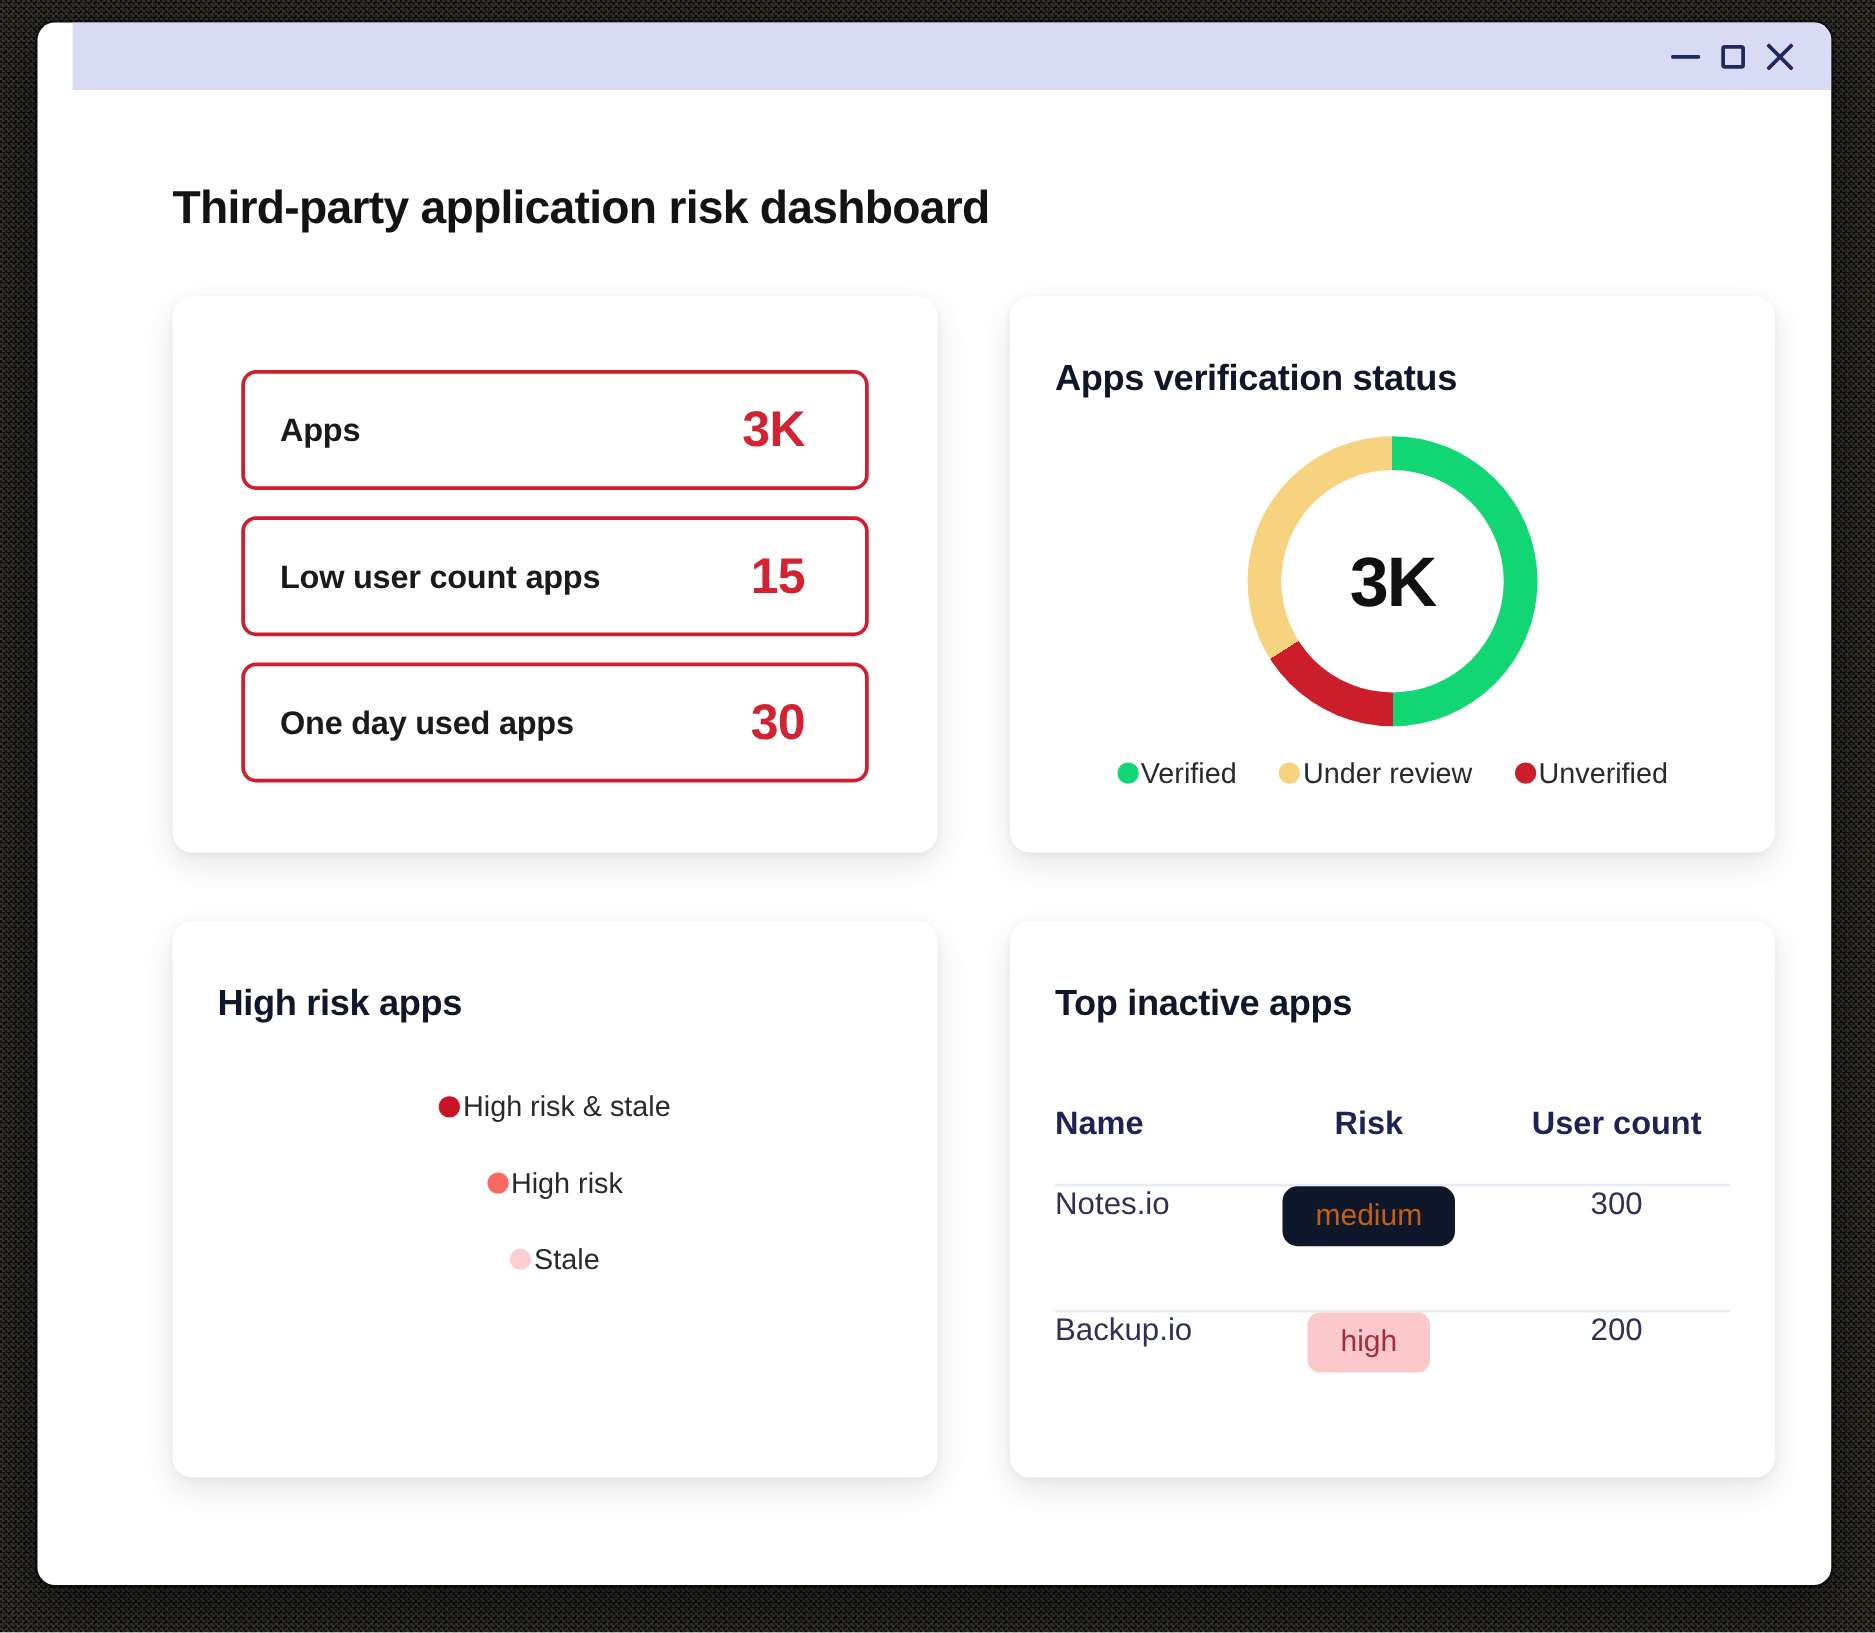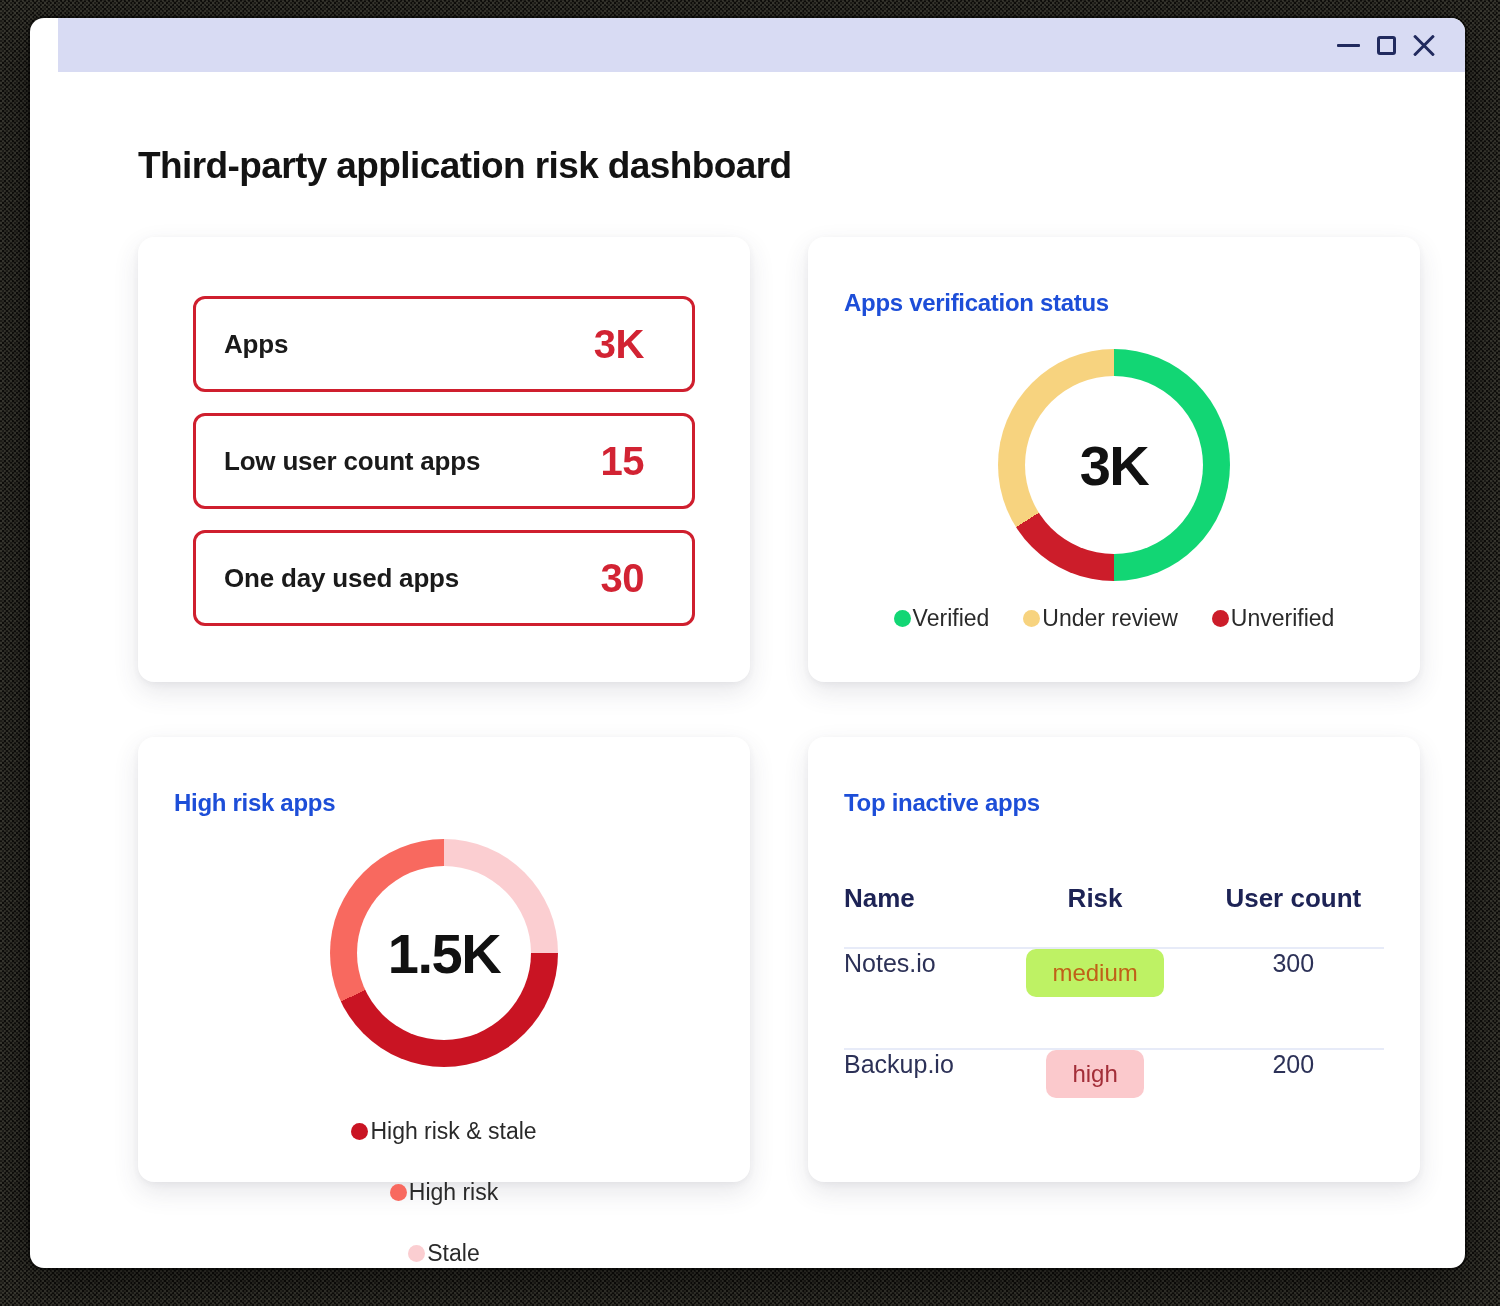--- a/index.html
+++ b/index.html
@@ -51,21 +51,21 @@
   .grid {
     display:grid; grid-template-columns:612px 612px; grid-template-rows:445px 445px;
     column-gap:58px; row-gap:55px;
   }
   .card {
     background:#ffffff; border-radius:16px;
     box-shadow:0 2px 6px rgba(60,60,80,0.06), 0 10px 26px rgba(60,60,80,0.12);
     padding:48px 36px 0;
   }
   .card h2 {
-    font-size:24px; font-weight:700; color:#1d4ed8; letter-spacing:-0.3px; line-height:36px;
+    font-size:29px; font-weight:700; color:#0f172a; letter-spacing:-0.3px; line-height:36px;
   }
 
   
   .stats-card { padding:59px 55px 0; }
   .stat-box {
     height:96px; border:3px solid var(--accent-red,#cf1f2e); border-radius:12px;
     display:flex; align-items:center; justify-content:space-between;
     padding:0 48px 0 28px; margin-bottom:21px; background:#fff;
   }
   .stat-label { font-size:26px; font-weight:700; color:#1a1a1a; letter-spacing:-0.2px; }
@@ -162,25 +162,20 @@
             </div>
             <div class="legend-item">
               <span class="legend-dot" style="background: rgb(204, 29, 42);"></span>
               <span class="legend-label">Unverified</span>
             </div>
           </div>
         </section>
 
         <section class="card">
           <h2>High risk apps</h2>
-          <div class="donut donut-1" style="background: conic-gradient(rgb(251, 206, 209) 0%, rgb(251, 206, 209) 25%, rgb(201, 20, 35) 25%, rgb(201, 20, 35) 68%, rgb(248, 105, 95) 68%, rgb(248, 105, 95) 100%);">
-            <div class="hole">
-              <span class="center-label">1.5K</span>
-            </div>
-          </div>
           <div class="legend legend-1">
             <div class="legend-item">
               <span class="legend-dot" style="background: rgb(201, 20, 35);"></span>
               <span class="legend-label">High risk &amp; stale</span>
             </div>
             <div class="legend-item">
               <span class="legend-dot" style="background: rgb(248, 105, 95);"></span>
               <span class="legend-label">High risk</span>
             </div>
             <div class="legend-item">
@@ -194,21 +189,21 @@
           <h2>Top inactive apps</h2>
           <div class="tbl">
             <div class="tbl-row tbl-head">
               <span class="th col-name">Name</span>
               <span class="th col-risk">Risk</span>
               <span class="th col-count">User count</span>
             </div>
             <div class="tbl-row tbl-body-row">
               <span class="td col-name">Notes.io</span>
               <span class="col-risk">
-                <span class="badge" style="background: #bef264; color: rgb(192, 96, 24);">medium</span>
+                <span class="badge" style="background: #0f172a; color: rgb(192, 96, 24); border-radius: 12px;">medium</span>
               </span>
               <span class="td col-count">300</span>
             </div>
             <div class="tbl-row tbl-body-row">
               <span class="td col-name">Backup.io</span>
               <span class="col-risk">
                 <span class="badge" style="background: rgb(251, 201, 204); color: rgb(163, 46, 56);">high</span>
               </span>
               <span class="td col-count">200</span>
             </div>

